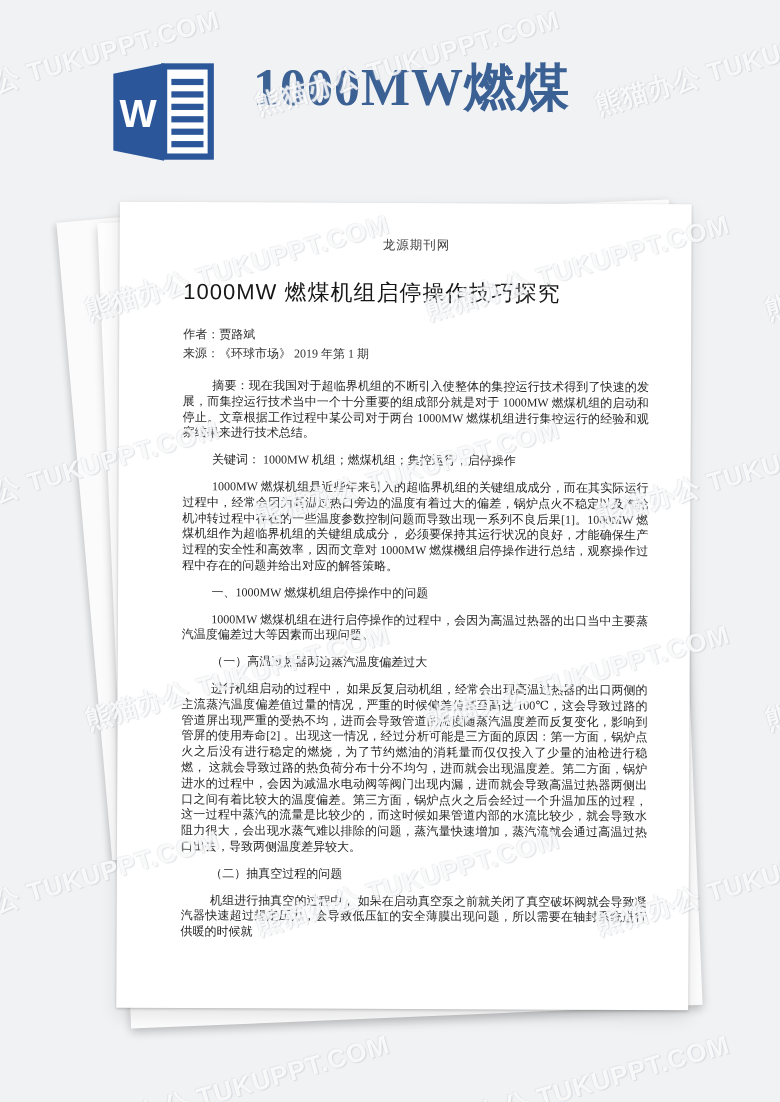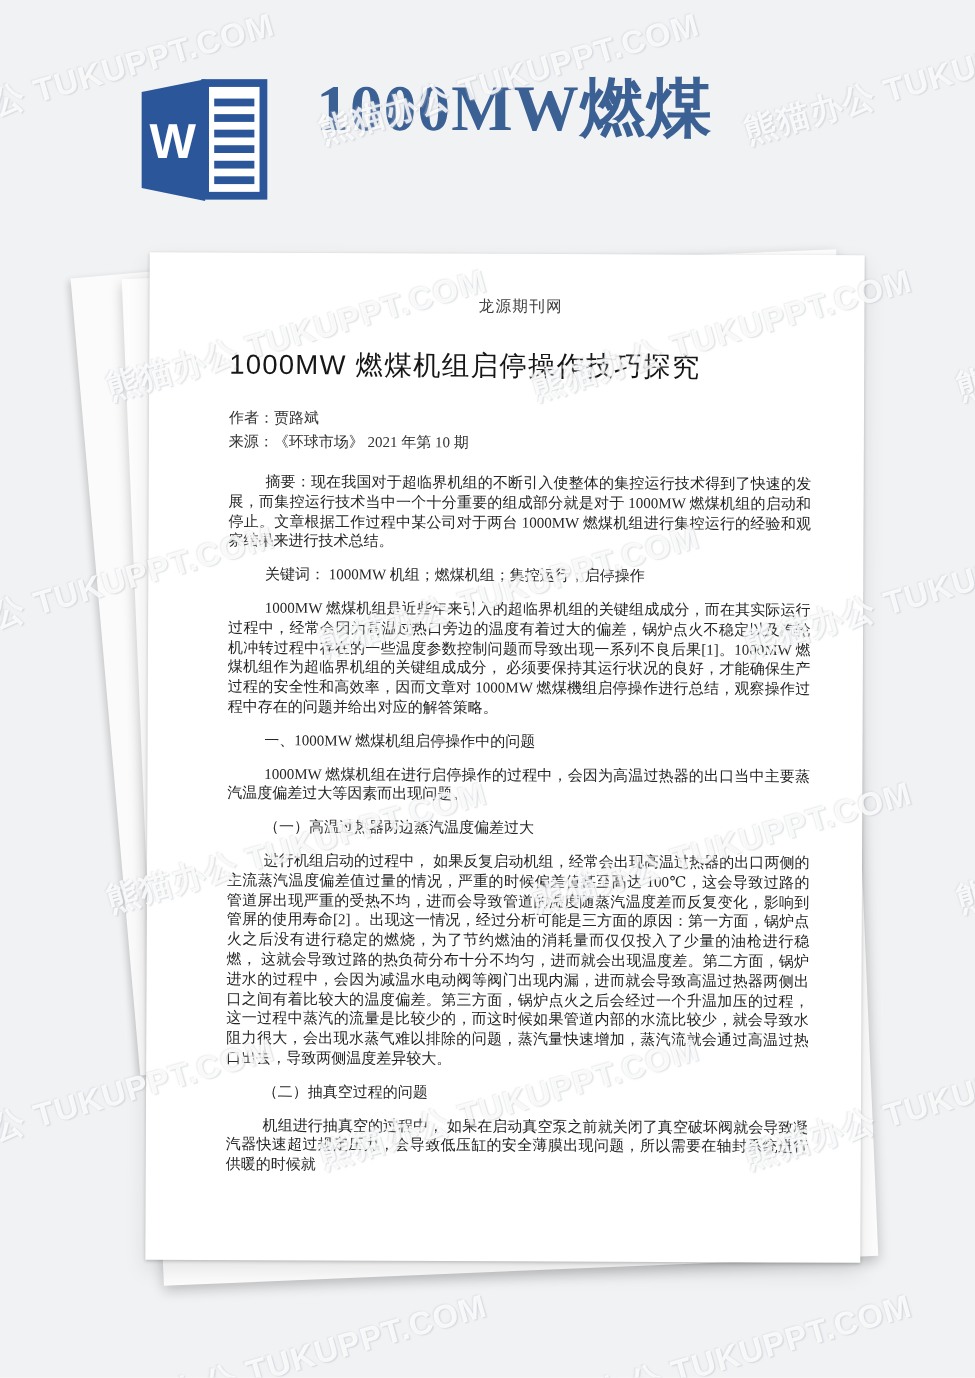--- a/index.html
+++ b/index.html
@@ -94,21 +94,21 @@
   </div>
 
   <div class="page-behind-2"></div>
   <div class="page-behind-1"></div>
 
   <div class="document-page">
     <div class="site-header">龙源期刊网</div>
     <div class="doc-title">1000MW 燃煤机组启停操作技巧探究</div>
     <div class="doc-meta">
       <div><span>作者：</span><span>贾路斌</span></div>
-      <div><span>来源：</span><span>《环球市场》 2021 年第 10 期</span></div>
+      <div><span>来源：</span><span>《环球市场》 2019 年第 1 期</span></div>
     </div>
     <div class="doc-body" id="doc-body">
         <p class="p-abstract">摘要：现在我国对于超临界机组的不断引入使整体的集控运行技术得到了快速的发展，而集控运行技术当中一个十分重要的组成部分就是对于 1000MW 燃煤机组的启动和停止。文章根据工作过程中某公司对于两台 1000MW 燃煤机组进行集控运行的经验和观察结果来进行技术总结。</p>
         <p class="p-keywords">关键词： 1000MW 机组；燃煤机组；集控运行；启停操作</p>
         <p class="p-para">1000MW 燃煤机组是近些年来引入的超临界机组的关键组成成分，而在其实际运行过程中，经常会因为高温过热口旁边的温度有着过大的偏差，锅炉点火不稳定以及汽轮机冲转过程中存在的一些温度参数控制问题而导致出现一系列不良后果[1]。1000MW 燃煤机组作为超临界机组的关键组成成分， 必须要保持其运行状况的良好，才能确保生产过程的安全性和高效率，因而文章对 1000MW 燃煤機组启停操作进行总结，观察操作过程中存在的问题并给出对应的解答策略。</p>
         <p class="p-heading">一、1000MW 燃煤机组启停操作中的问题</p>
         <p class="p-para">1000MW 燃煤机组在进行启停操作的过程中，会因为高温过热器的出口当中主要蒸汽温度偏差过大等因素而出现问题。</p>
         <p class="p-heading">（一）高温过热器两边蒸汽温度偏差过大</p>
         <p class="p-para">进行机组启动的过程中， 如果反复启动机组，经常会出现高温过热器的出口两侧的主流蒸汽温度偏差值过量的情况，严重的时候偏差值甚至高达 100℃，这会导致过路的管道屏出现严重的受热不均，进而会导致管道的温度随蒸汽温度差而反复变化，影响到管屏的使用寿命[2] 。出现这一情况，经过分析可能是三方面的原因：第一方面，锅炉点火之后没有进行稳定的燃烧，为了节约燃油的消耗量而仅仅投入了少量的油枪进行稳燃， 这就会导致过路的热负荷分布十分不均匀，进而就会出现温度差。第二方面，锅炉进水的过程中，会因为减温水电动阀等阀门出现内漏，进而就会导致高温过热器两侧出口之间有着比较大的温度偏差。第三方面，锅炉点火之后会经过一个升温加压的过程， 这一过程中蒸汽的流量是比较少的，而这时候如果管道内部的水流比较少，就会导致水阻力很大，会出现水蒸气难以排除的问题，蒸汽量快速增加，蒸汽流就会通过高温过热口出去，导致两侧温度差异较大。</p>
         <p class="p-heading">（二）抽真空过程的问题</p>

